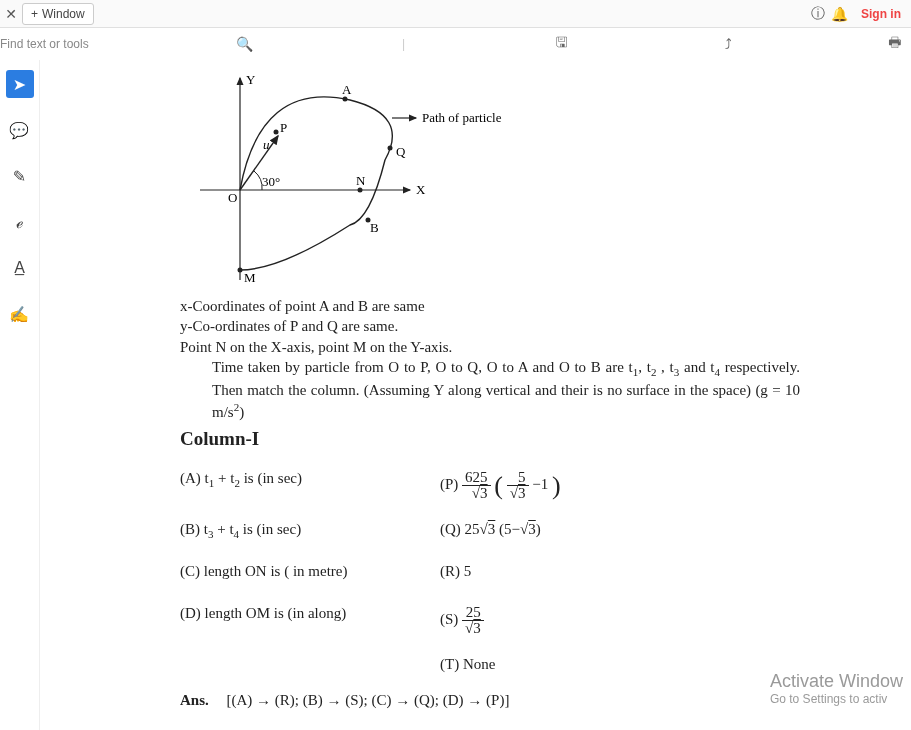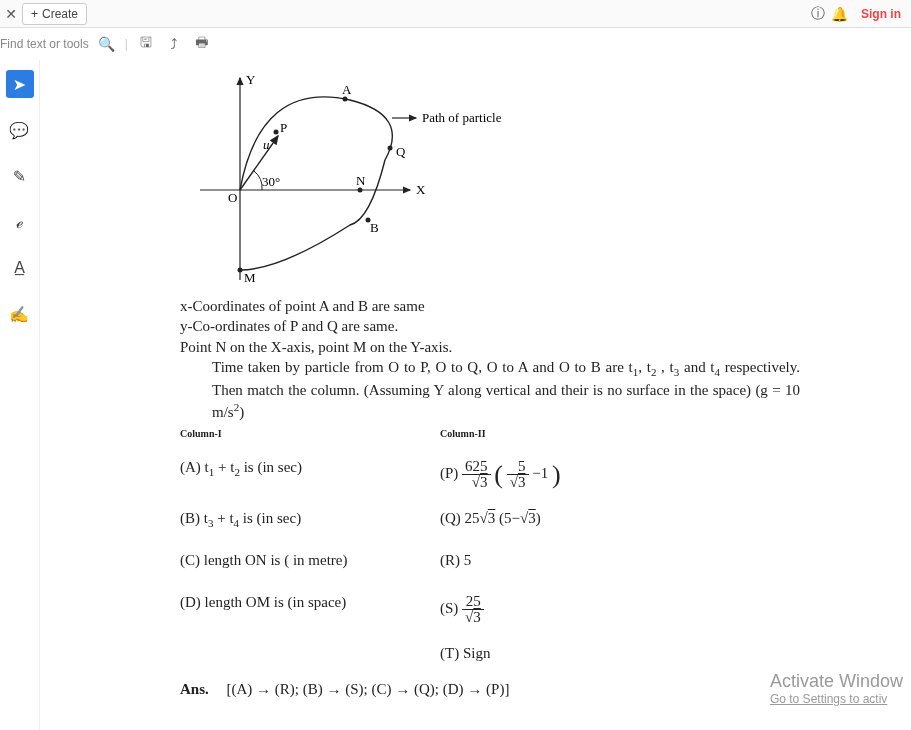--- a/index.html
+++ b/index.html
@@ -29,21 +29,21 @@
     display: inline-flex; align-items: center; gap: 4px;
   }
   .topbar .spacer { flex: 1; }
   .topbar .ticon {
     width: 22px; text-align: center; color: #555; font-size: 14px; cursor: pointer;
   }
   .topbar .signin {
     font-weight: 600; color: #ef4444; margin: 0 10px; cursor: pointer;
   }
   .toolsbar {
-    height: 32px; display: flex; align-items: center; justify-content: flex-start;
+    height: 32px; display: flex; align-items: center; justify-content: space-between;
     padding-right: 6px; font-size: 12px; color: #777; gap: 8px;
   }
   .toolsbar .findtxt { color: #888; cursor: text; }
   .toolsbar .sicon { width: 20px; text-align: center; color: #666; font-size: 14px; }
   .toolsbar .sep { color: #ccc; }
   .main { position: absolute; top: 60px; left: 0; right: 0; bottom: 0; display: flex; }
   .sidetools {
     width: 40px; border-right: 1px solid #eee; display: flex; flex-direction: column;
     align-items: center; padding-top: 10px; gap: 18px;
   }
@@ -57,49 +57,49 @@
   }
   .docwrap {
     margin-left: 140px; margin-top: 10px; width: 620px;
     font-family: Georgia, "Times New Roman", serif; color: #222;
   }
   .diagram { width: 360px; height: 220px; position: relative; margin-bottom: 6px; }
   .diagram svg { position: absolute; top:0; left:0; }
   .bodytext p { font-size: 15px; line-height: 1.35; }
   .bodytext .just { text-align: justify; margin-left: 32px; }
   .cols { display: flex; margin-top: 6px; }
-  .cols .colh { font-weight: 700; font-size: 10px; }
+  .cols .colh { font-weight: 700; font-size: 19px; }
   .cols .c1 { width: 260px; }
   .cols .c2 { width: 300px; }
   .row { font-size: 15px; margin-top: 14px; min-height: 22px; }
   .row.tall { }
   .answer { font-size: 15px; margin-top: 14px; }
   .answer b { font-weight: 700; margin-right: 14px; }
   .sub { font-size: 11px; vertical-align: sub; }
   .sup { font-size: 11px; vertical-align: super; }
   .frac { display: inline-block; vertical-align: middle; text-align: right; line-height: 1; }
   .frac .n { display:block; border-bottom: 1px solid #222; padding: 0 3px; }
   .frac .d { display:block; padding: 0 3px; }
   .rad { text-decoration: overline; }
   .bigparen { font-size: 26px; vertical-align: middle; line-height: 0; }
   .watermark {
     position: absolute; right: 8px; bottom: 24px; color: #9a9a9a;
     font-family: "Segoe UI", Arial, sans-serif; font-size: 18px;
   }
-  .watermark .sub2 { font-size: 12px; color: #9a9a9a; display:block;text-decoration:underline; }
+  .watermark .sub2 { font-size: 12px; color: #9a9a9a; display:block; }
   .pathlabel { font-size: 13px; }
 </style>
 </head>
 <body>
 
 <div class="topbar">
   <div class="close-x">✕</div>
   <button class="create-btn">
     <span>+</span>
-    <span>Create</span>
+    <span>Window</span>
   </button>
   <div class="spacer"></div>
   <div class="ticon">ⓘ</div>
   <div class="ticon">🔔</div>
   <div class="signin">Sign in</div>
 </div>
 
 <div class="toolsbar">
   <span class="findtxt">Find text or tools</span>
   <span class="sicon">🔍</span>
@@ -168,21 +168,20 @@
         <p>x-Coordinates of point A and B are same</p>
         <p>y-Co-ordinates of P and Q are same.</p>
         <p>Point N on the X-axis, point M on the Y-axis.</p>
         <p class="just">
           <span>Time taken by particle from O to P, O to Q, O to A and O to B are t</span><span class="sub">1</span><span>, t</span><span class="sub">2</span><span> , t</span><span class="sub">3</span><span> and t</span><span class="sub">4</span><span> respectively. Then match the column. (Assuming Y along vertical and their is no surface in the space) (g = 10 m/s</span><span class="sup">2</span><span>)</span>
         </p>
       </div>
 
       <div class="cols">
         <div class="c1 colh">Column-I</div>
-        <div class="c2 colh">Column-II</div>
       </div>
 
       <div class="cols">
         <div class="c1 row tall">
           <span>(A) t</span><span class="sub">1</span><span> + t</span><span class="sub">2</span><span> is (in sec)</span>
         </div>
         <div class="c2 row tall">
           <span>(P) </span>
           <span class="frac"><span class="n">625</span><span class="d">√<span class="rad">3</span></span></span>
           <span class="bigparen">(</span>
@@ -200,30 +199,30 @@
           <span>(Q) 25</span>√<span class="rad">3</span><span> (5−</span>√<span class="rad">3</span><span>)</span>
         </div>
       </div>
 
       <div class="cols">
         <div class="c1 row">(C) length ON is ( in metre)</div>
         <div class="c2 row">(R) 5</div>
       </div>
 
       <div class="cols">
-        <div class="c1 row tall">(D) length OM is (in space)</div>
+        <div class="c1 row tall">(D) length OM is (in along)</div>
         <div class="c2 row tall">
           <span>(S) </span>
           <span class="frac"><span class="n">25</span><span class="d">√<span class="rad">3</span></span></span>
         </div>
       </div>
 
       <div class="cols">
         <div class="c1 row"></div>
-        <div class="c2 row">(T) Sign</div>
+        <div class="c2 row">(T) None</div>
       </div>
 
       <div class="answer">
         <b>Ans.</b>
         <span>[(A) → (R);   (B) → (S);   (C) → (Q);   (D) → (P)]</span>
       </div>
 
     </div>
 
     <div class="watermark">

